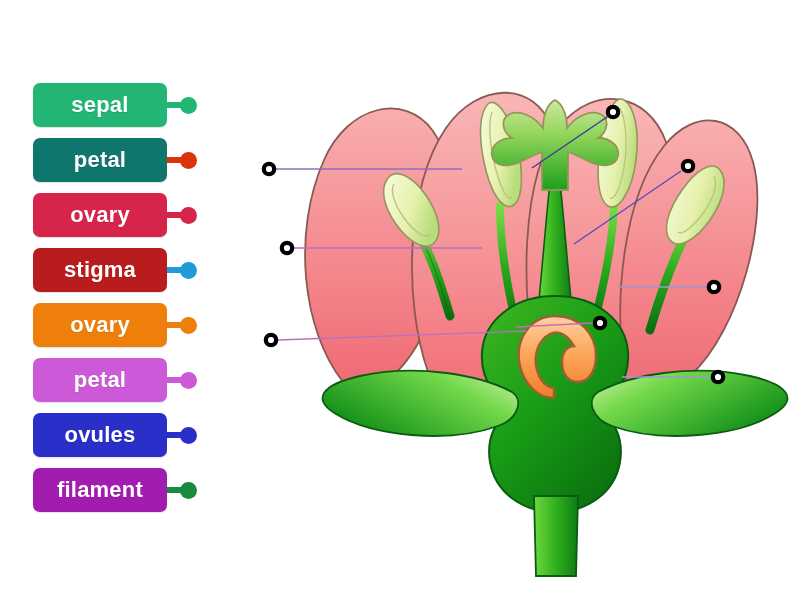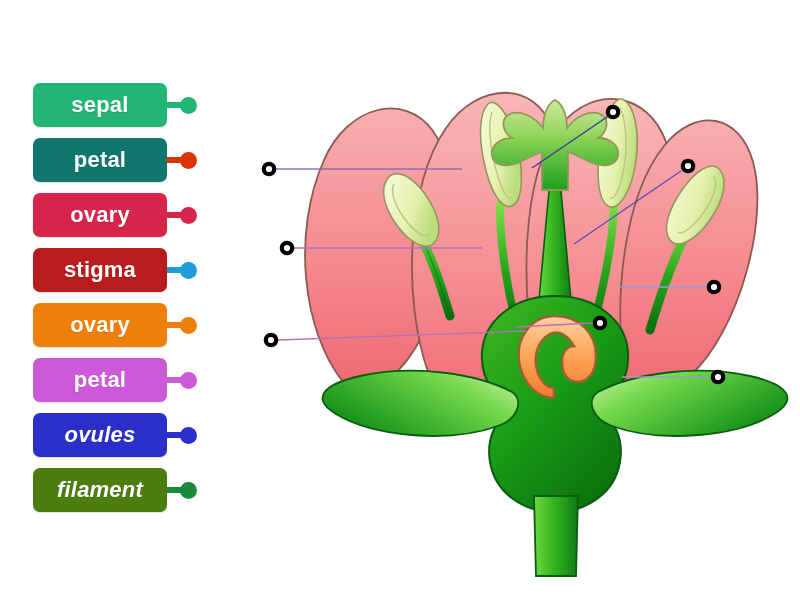--- a/index.html
+++ b/index.html
@@ -101,29 +101,29 @@
 
     <div class="label-row" style="top:358px">
       <div class="label-chip" style="background: rgb(204, 90, 216);">
         <span class="label-text">petal</span>
       </div>
       <div class="connector" style="background: rgb(204, 90, 216);"></div>
       <div class="knob" style="background: rgb(204, 90, 216);"></div>
     </div>
 
     <div class="label-row" style="top:413px">
-      <div class="label-chip" style="background: rgb(42, 47, 201); font-style: italic;">
+      <div class="label-chip" style="background: rgb(42, 47, 201);">
         <span class="label-text">ovules</span>
       </div>
       <div class="connector" style="background: rgb(42, 47, 201);"></div>
       <div class="knob" style="background: rgb(42, 47, 201);"></div>
     </div>
 
     <div class="label-row" style="top:468px">
-      <div class="label-chip" style="background: #4d7c0f; font-style: italic;">
+      <div class="label-chip" style="background: #a21caf;">
         <span class="label-text">filament</span>
       </div>
       <div class="connector" style="background: rgb(26, 138, 60);"></div>
       <div class="knob" style="background: rgb(26, 138, 60);"></div>
     </div>
 
   </div>
 
   <div id="diagram">
 

